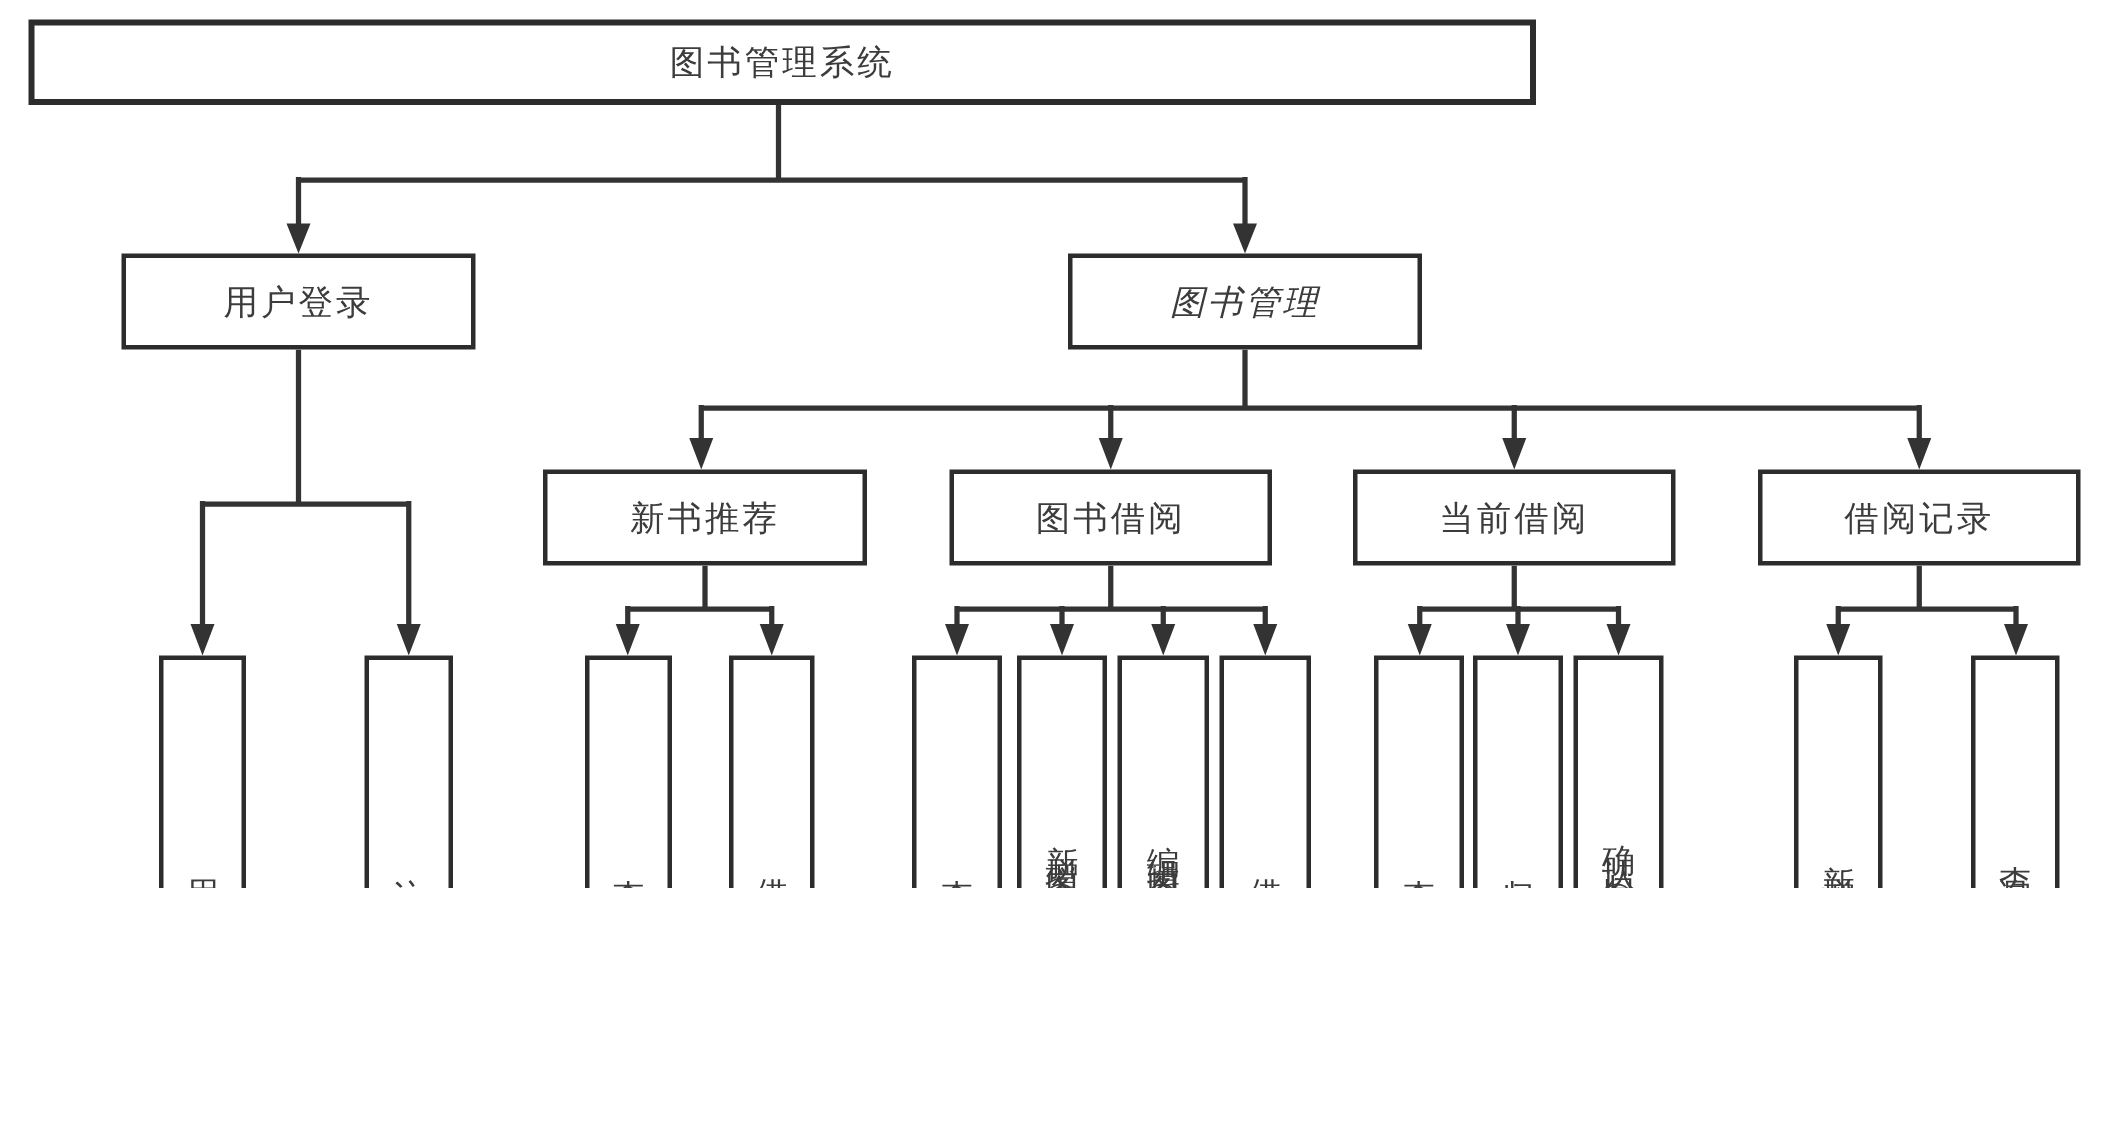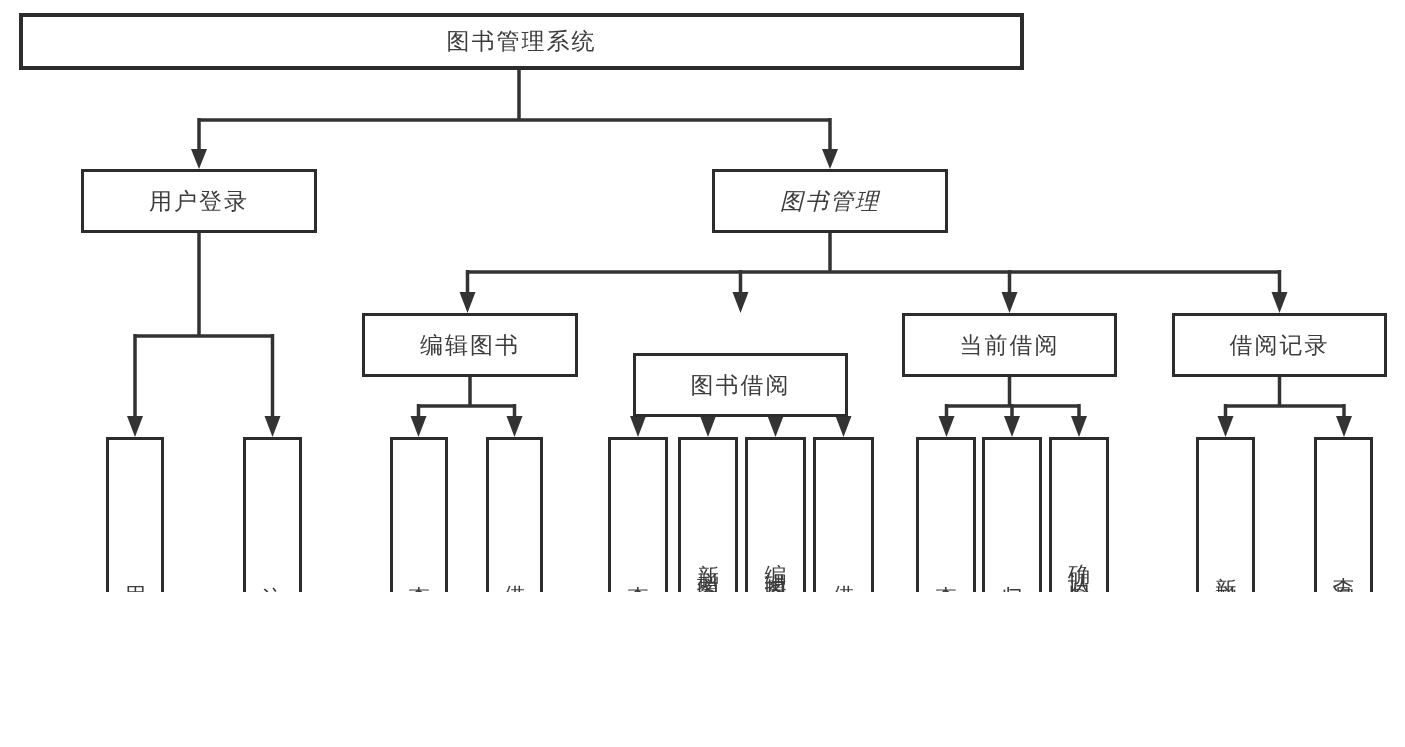--- a/index.html
+++ b/index.html
@@ -67,23 +67,23 @@
   </div>
 
   <div class="box" style="left:81px; top:169px; width:236px; height:64px;">
     <span class="hlabel">用户登录</span>
   </div>
   <div class="box" style="left:712px; top:169px; width:236px; height:64px;font-style:italic;">
     <span class="hlabel">图书管理</span>
   </div>
 
   <div class="box" style="left:362px; top:313px; width:216px; height:64px;">
-    <span class="hlabel">编辑图书</span>
+    <span class="hlabel">新书推荐</span>
   </div>
-  <div class="box" style="left:633px; top:313px; width:215px; height:64px;margin-top:40px;">
+  <div class="box" style="left:633px; top:313px; width:215px; height:64px;">
     <span class="hlabel">图书借阅</span>
   </div>
   <div class="box" style="left:902px; top:313px; width:215px; height:64px;">
     <span class="hlabel">当前借阅</span>
   </div>
   <div class="box" style="left:1172px; top:313px; width:215px; height:64px;">
     <span class="hlabel">借阅记录</span>
   </div>
 
   <div class="box leaf" style="left:106px; width:58px;">

